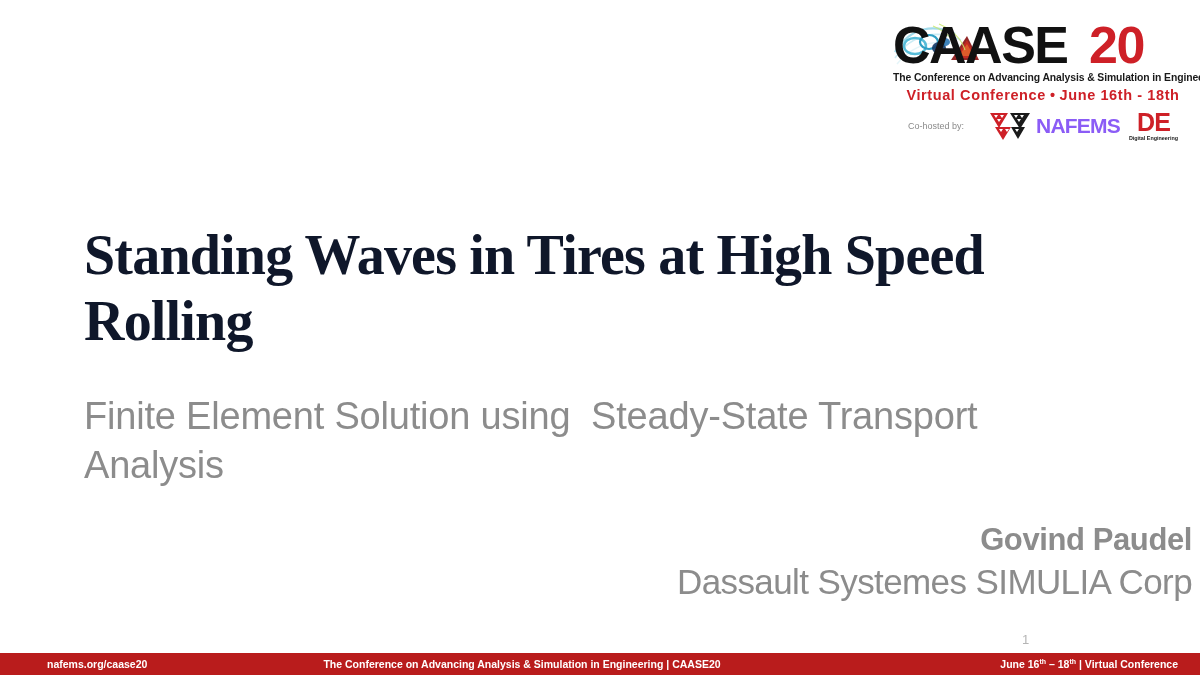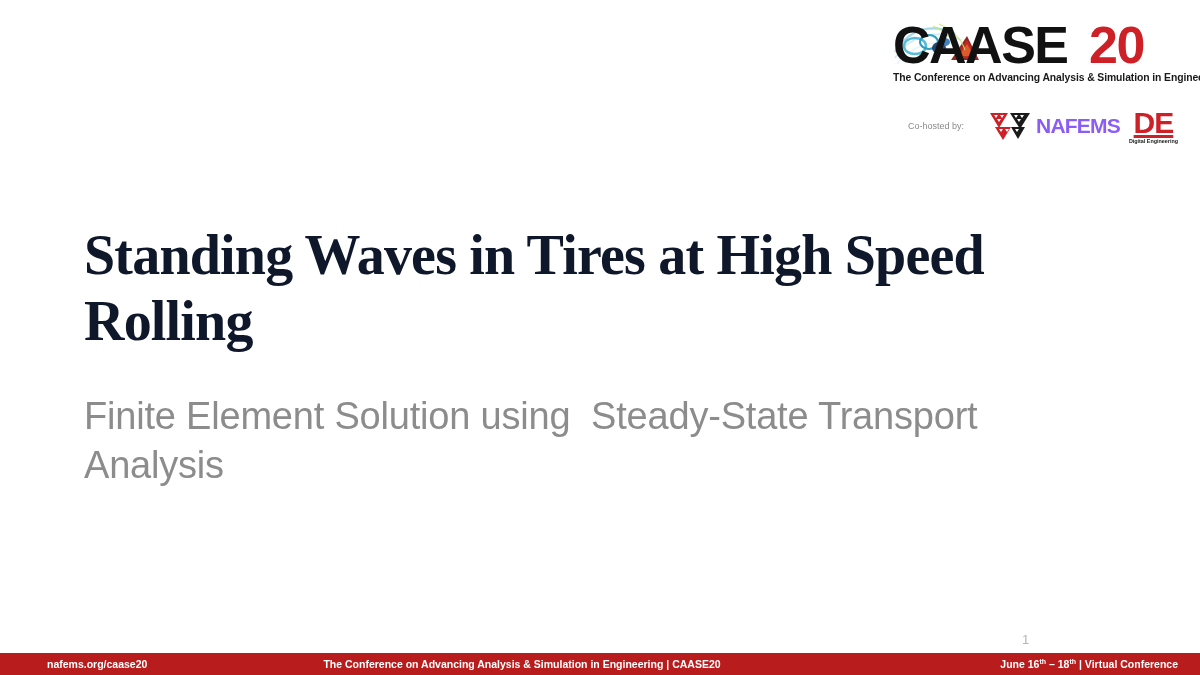--- a/index.html
+++ b/index.html
@@ -88,27 +88,26 @@
     color: #8b5cf6;
     letter-spacing: -0.8px;
     font-family: "Liberation Sans", sans-serif;
   }
   .de-logo {
     margin-left: 9px;
     text-align: center;
     line-height: 1;
   }
   .de-logo .de-main {
-    font-size: 30px;
+    font-size: 25px;
     font-weight: bold;
     color: #CE2027;
     letter-spacing: -1px;
     display: block;
     font-family: "Liberation Sans", sans-serif;
-    text-decoration: underline;
   }
   .de-logo .de-sub {
     font-size: 5.4px;
     font-weight: bold;
     color: #1a1a1a;
     display: block;
     margin-top: 1px;
     letter-spacing: 0px;
     white-space: nowrap;
   }
@@ -243,20 +242,23 @@
           <path d="M46 6 C60 12, 68 20, 72 32"></path>
         </g>
       </g>
 
       <text x="0" y="45" font-family="Liberation Sans, sans-serif" font-size="52" font-weight="bold" letter-spacing="-1.5" fill="#111111">CAASE</text>
       <text x="196" y="45" font-family="Liberation Sans, sans-serif" font-size="52" font-weight="bold" letter-spacing="-1.5" fill="#CE2027">20</text>
     </svg>
 
     <div class="logo-tagline">The Conference on Advancing Analysis &amp; Simulation in Engineering</div>
 
+    <div class="logo-conf-line">
+      <span>Virtual Conference</span><span class="sep">•</span><span>June 16th - 18th</span>
+    </div>
 
     <div class="cohost-row">
       <span class="cohost-label">Co-hosted by:</span>
 
       <svg class="nafems-tri" viewBox="0 0 46 30">
         <g>
           <polygon points="3,2 21,2 12,17" fill="#CE2027"></polygon>
           <polygon points="23,2 43,2 33,18" fill="#1a1a1a"></polygon>
           <polygon points="8,16 24,16 16,29" fill="#CE2027"></polygon>
           <polygon points="24,16 38,16 31,28" fill="#1a1a1a"></polygon>
@@ -280,20 +282,24 @@
         <span class="de-main">DE</span>
         <span class="de-sub">Digital Engineering</span>
       </span>
     </div>
   </div>
 
   <h1 id="title">Standing Waves in Tires at High Speed Rolling</h1>
 
   <div id="subtitle">Finite Element Solution using  Steady-State Transport Analysis</div>
 
+  <div id="author-block">
+    <div id="author-name">Govind Paudel</div>
+    <div id="author-affiliation">Dassault Systemes SIMULIA Corp</div>
+  </div>
 
   <div id="page-number">1</div>
 
   <div id="footer-bar">
     <div class="footer-text" id="footer-left">nafems.org/caase20</div>
     <div class="footer-text" id="footer-center">The Conference on Advancing Analysis &amp; Simulation in Engineering | CAASE20</div>
     <div class="footer-text" id="footer-right"><span>June 16</span><sup>th</sup><span> – 18</span><sup>th</sup><span> | Virtual Conference</span></div>
   </div>
 
 </div>

